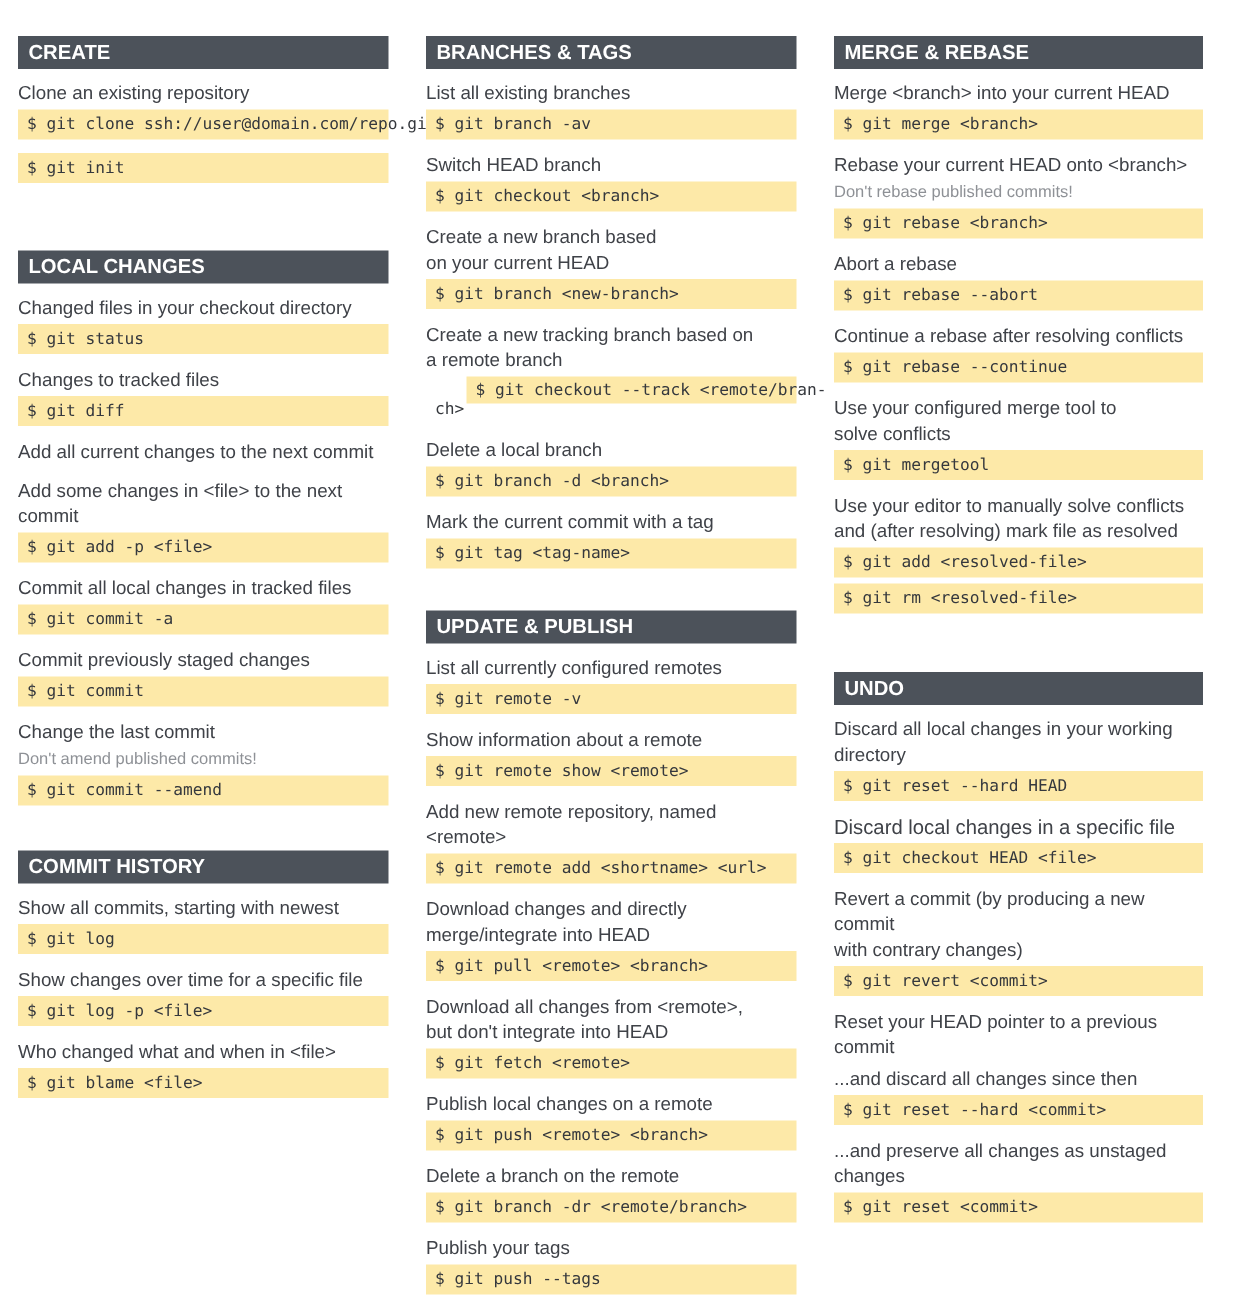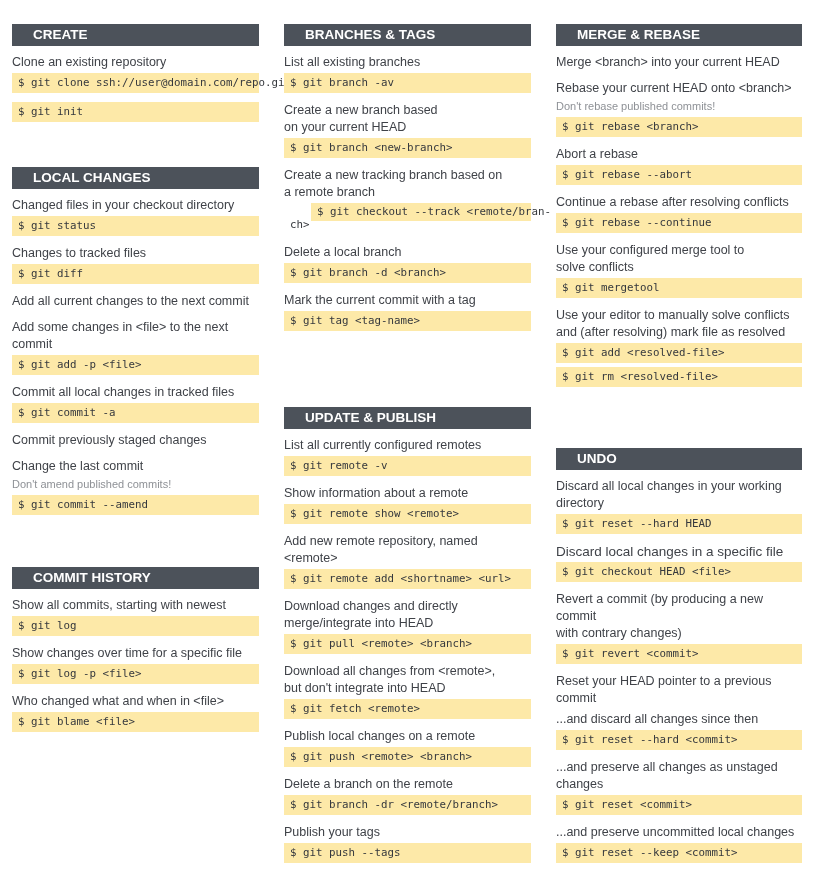--- a/index.html
+++ b/index.html
@@ -4,21 +4,21 @@
 <style>
   html, body { margin:0; padding:0; background:#ffffff; }
   body { width:826px; height:870px; position:relative; overflow:hidden;
          font-family:"Liberation Sans", "DejaVu Sans", sans-serif; color:#3f4248; }
   .col { position:absolute; top:0; width:247px; }
   .col1 { left:12px; }
   .col2 { left:284px; }
   .col3 { left:556px; width:246px; }
   .section { position:absolute; left:0; right:0; }
   .hdr { height:22px; background:#4c525a; color:#ffffff; font-weight:bold;
-         font-size:13.5px; line-height:22px; padding-left:21px; letter-spacing:0px;
+         font-size:13.5px; line-height:22px; padding-left:7px; letter-spacing:0px;
          font-family:"Liberation Sans", sans-serif; margin-bottom:8px; }
   .item { margin-bottom:9px; }
   .desc { font-size:12.5px; line-height:17px; color:#3f4248; margin-bottom:2px; }
   .note { font-size:11px; line-height:15px; color:#8e9196; margin-top:0px; margin-bottom:3px; }
   .code { background:#fde9a8; font-family:"DejaVu Sans Mono", "Liberation Mono", monospace;
           font-size:10.8px; line-height:20px; height:20px; padding-left:6px; color:#35383d;
           white-space:nowrap; overflow:visible; margin-bottom:4px; }
   .code.wrap { height:18px; line-height:18px;margin-left:27px; }
   .code-wrap-tail { font-family:"DejaVu Sans Mono", "Liberation Mono", monospace; font-size:10.8px;
           line-height:11px; padding-left:6px; color:#35383d; margin-top:-6px; }
@@ -54,20 +54,21 @@
     <div class="item">
       <div class="desc">Add some changes in &lt;file&gt; to the next commit</div>
       <div class="code">$ git add -p &lt;file&gt;</div>
     </div>
     <div class="item">
       <div class="desc">Commit all local changes in tracked files</div>
       <div class="code">$ git commit -a</div>
     </div>
     <div class="item">
       <div class="desc">Commit previously staged changes</div>
+      <div class="code">$ git commit</div>
     </div>
     <div class="item">
       <div class="desc">Change the last commit</div>
       <div class="note">Don't amend published commits!</div>
       <div class="code">$ git commit --amend</div>
     </div>
   </div>
 
   <div class="section" style="top:567px">
     <div class="hdr">COMMIT HISTORY</div>
@@ -85,20 +86,24 @@
     </div>
   </div>
 </div>
 
 <div class="col col2">
   <div class="section" style="top:24px">
     <div class="hdr">BRANCHES &amp; TAGS</div>
     <div class="item">
       <div class="desc">List all existing branches</div>
       <div class="code">$ git branch -av</div>
+    </div>
+    <div class="item">
+      <div class="desc">Switch HEAD branch</div>
+      <div class="code">$ git checkout &lt;branch&gt;</div>
     </div>
     <div class="item">
       <div class="desc ml">Create a new branch based
 on your current HEAD</div>
       <div class="code">$ git branch &lt;new-branch&gt;</div>
     </div>
     <div class="item">
       <div class="desc ml">Create a new tracking branch based on
 a remote branch</div>
       <div class="code wrap">$ git checkout --track &lt;remote/bran-</div>
@@ -151,20 +156,21 @@
       <div class="code">$ git push --tags</div>
     </div>
   </div>
 </div>
 
 <div class="col col3">
   <div class="section" style="top:24px">
     <div class="hdr">MERGE &amp; REBASE</div>
     <div class="item">
       <div class="desc">Merge &lt;branch&gt; into your current HEAD</div>
+      <div class="code">$ git merge &lt;branch&gt;</div>
     </div>
     <div class="item">
       <div class="desc">Rebase your current HEAD onto &lt;branch&gt;</div>
       <div class="note">Don't rebase published commits!</div>
       <div class="code">$ git rebase &lt;branch&gt;</div>
     </div>
     <div class="item">
       <div class="desc">Abort a rebase</div>
       <div class="code">$ git rebase --abort</div>
     </div>
@@ -206,22 +212,18 @@
     </div>
     <div class="item">
       <div class="desc">...and discard all changes since then</div>
       <div class="code">$ git reset --hard &lt;commit&gt;</div>
     </div>
     <div class="item">
       <div class="desc ml">...and preserve all changes as unstaged
 changes</div>
       <div class="code">$ git reset &lt;commit&gt;</div>
     </div>
-    <div class="item">
-      <div class="desc">...and preserve uncommitted local changes</div>
-      <div class="code">$ git reset --keep &lt;commit&gt;</div>
-    </div>
   </div>
 </div>
 
 <style>
   .desc.ml { white-space:pre-line; }
 </style>
 
 </body></html>

